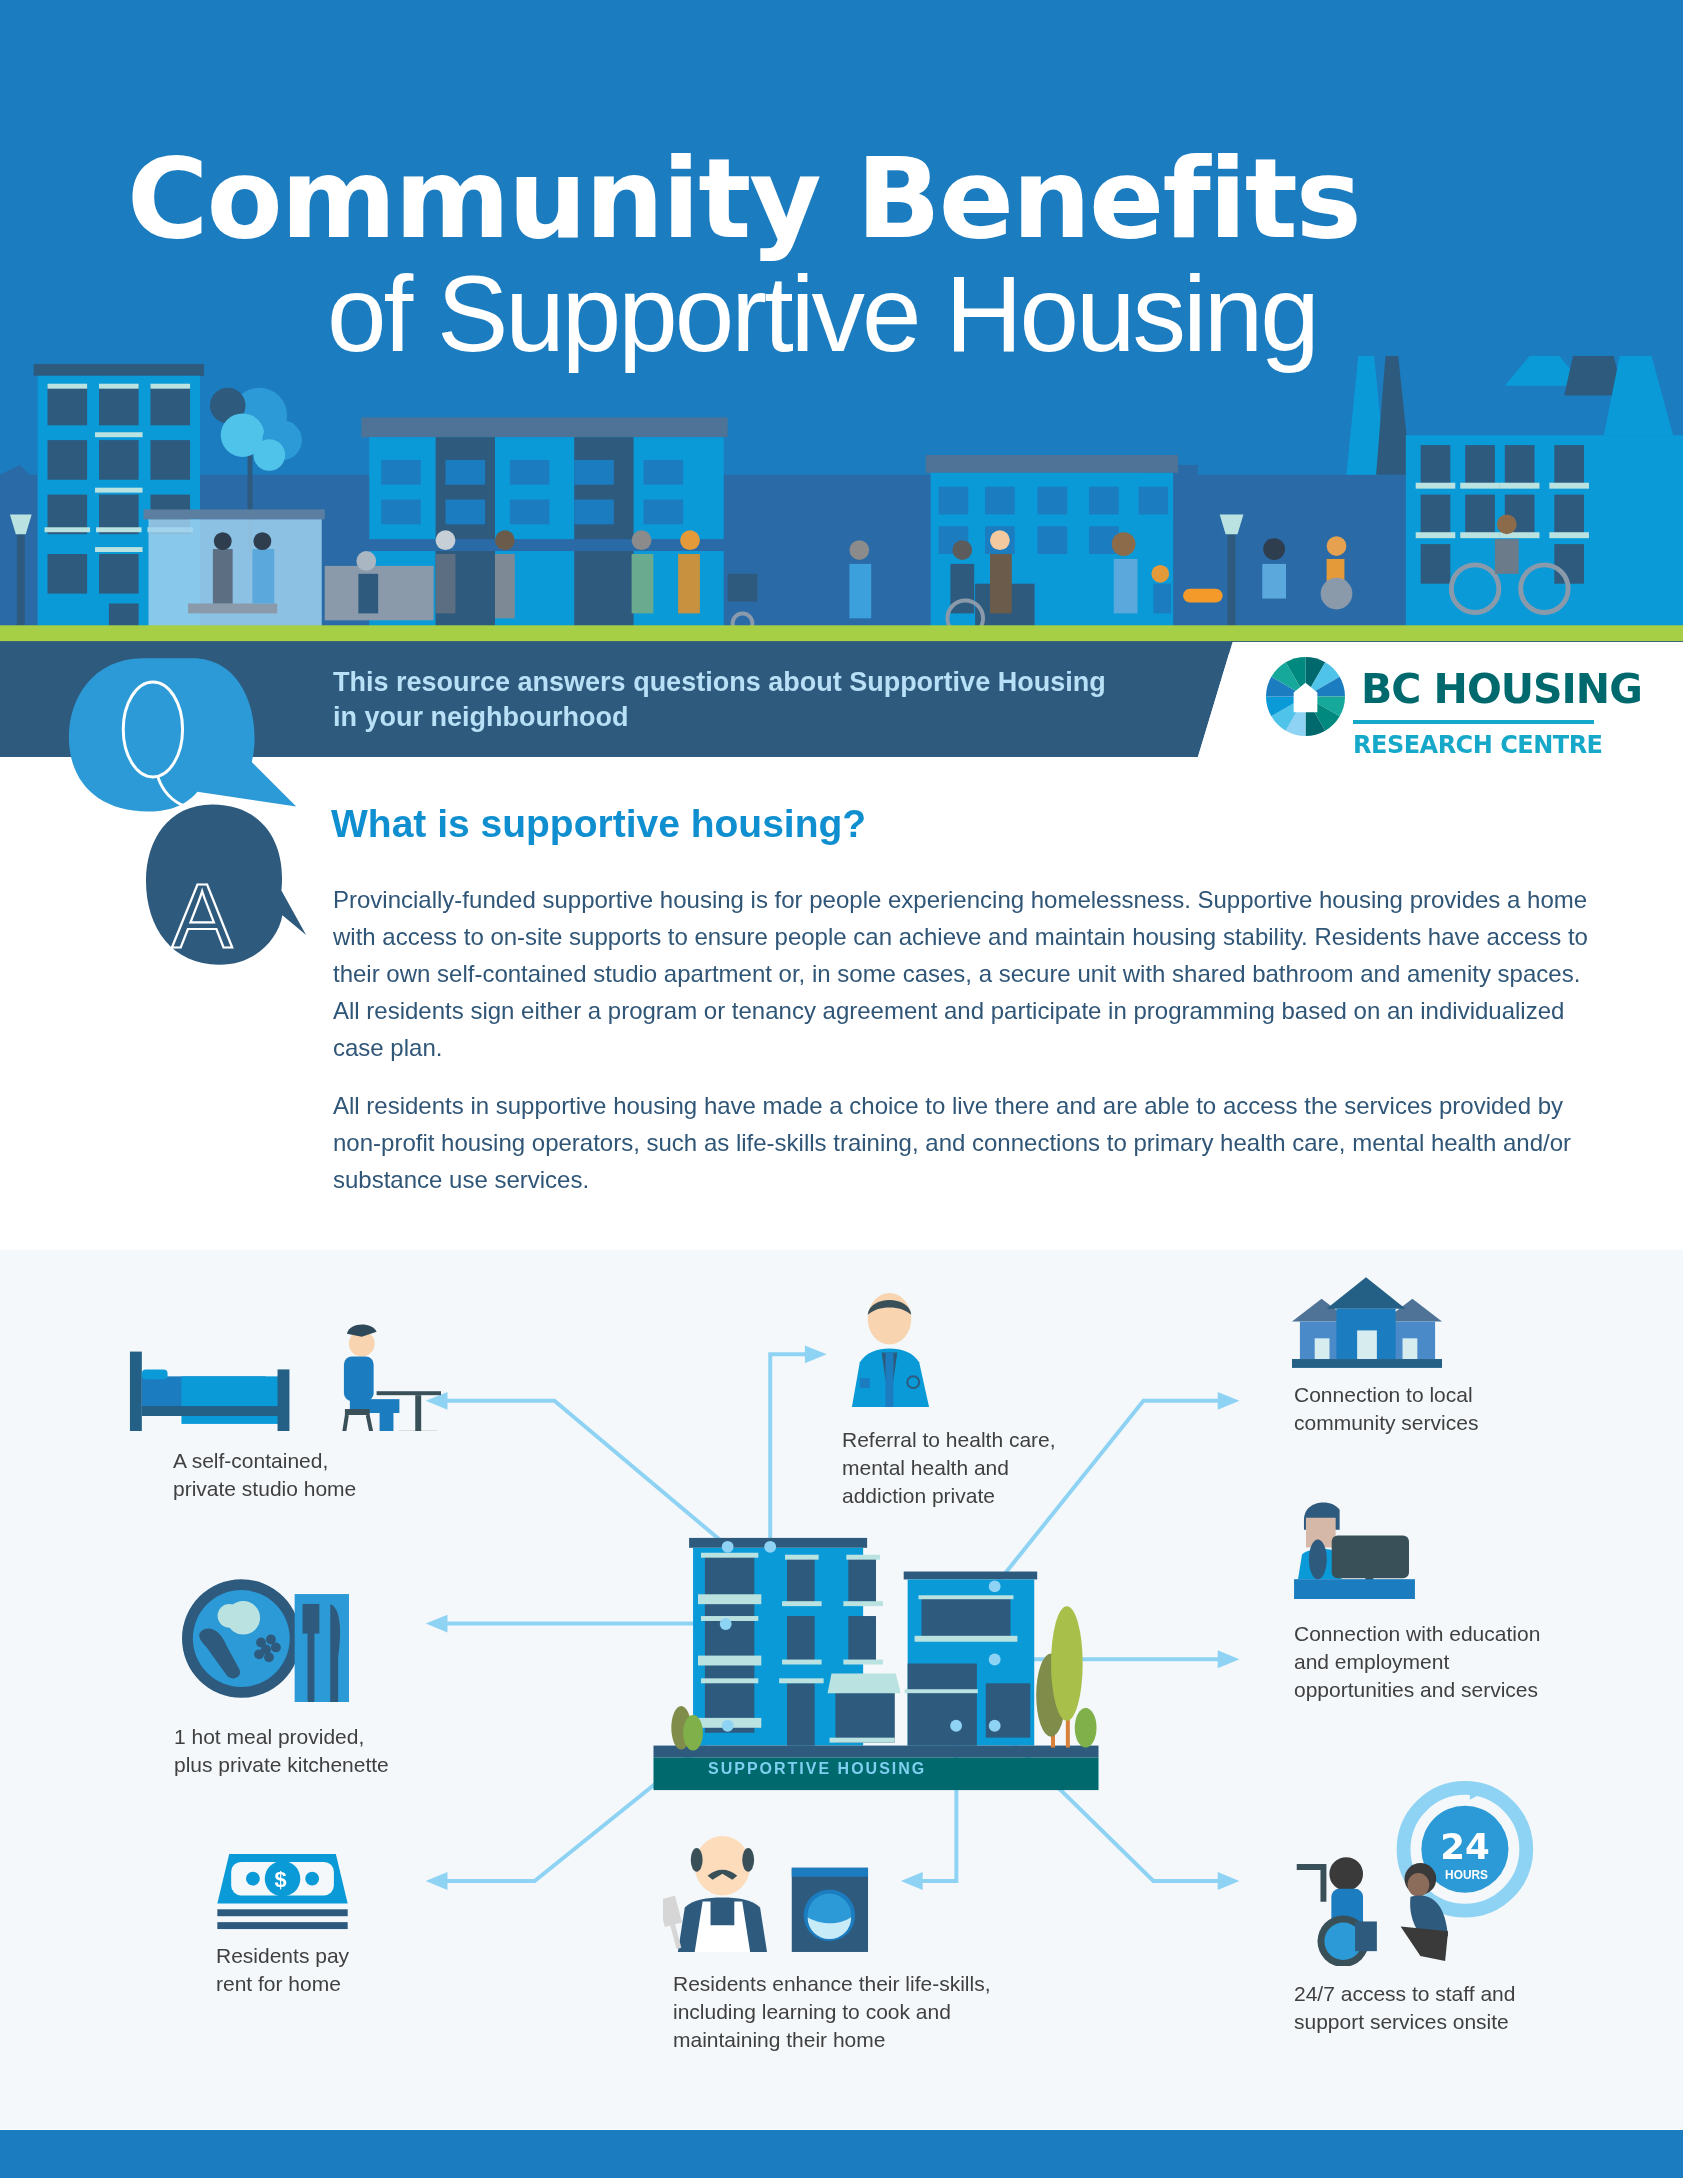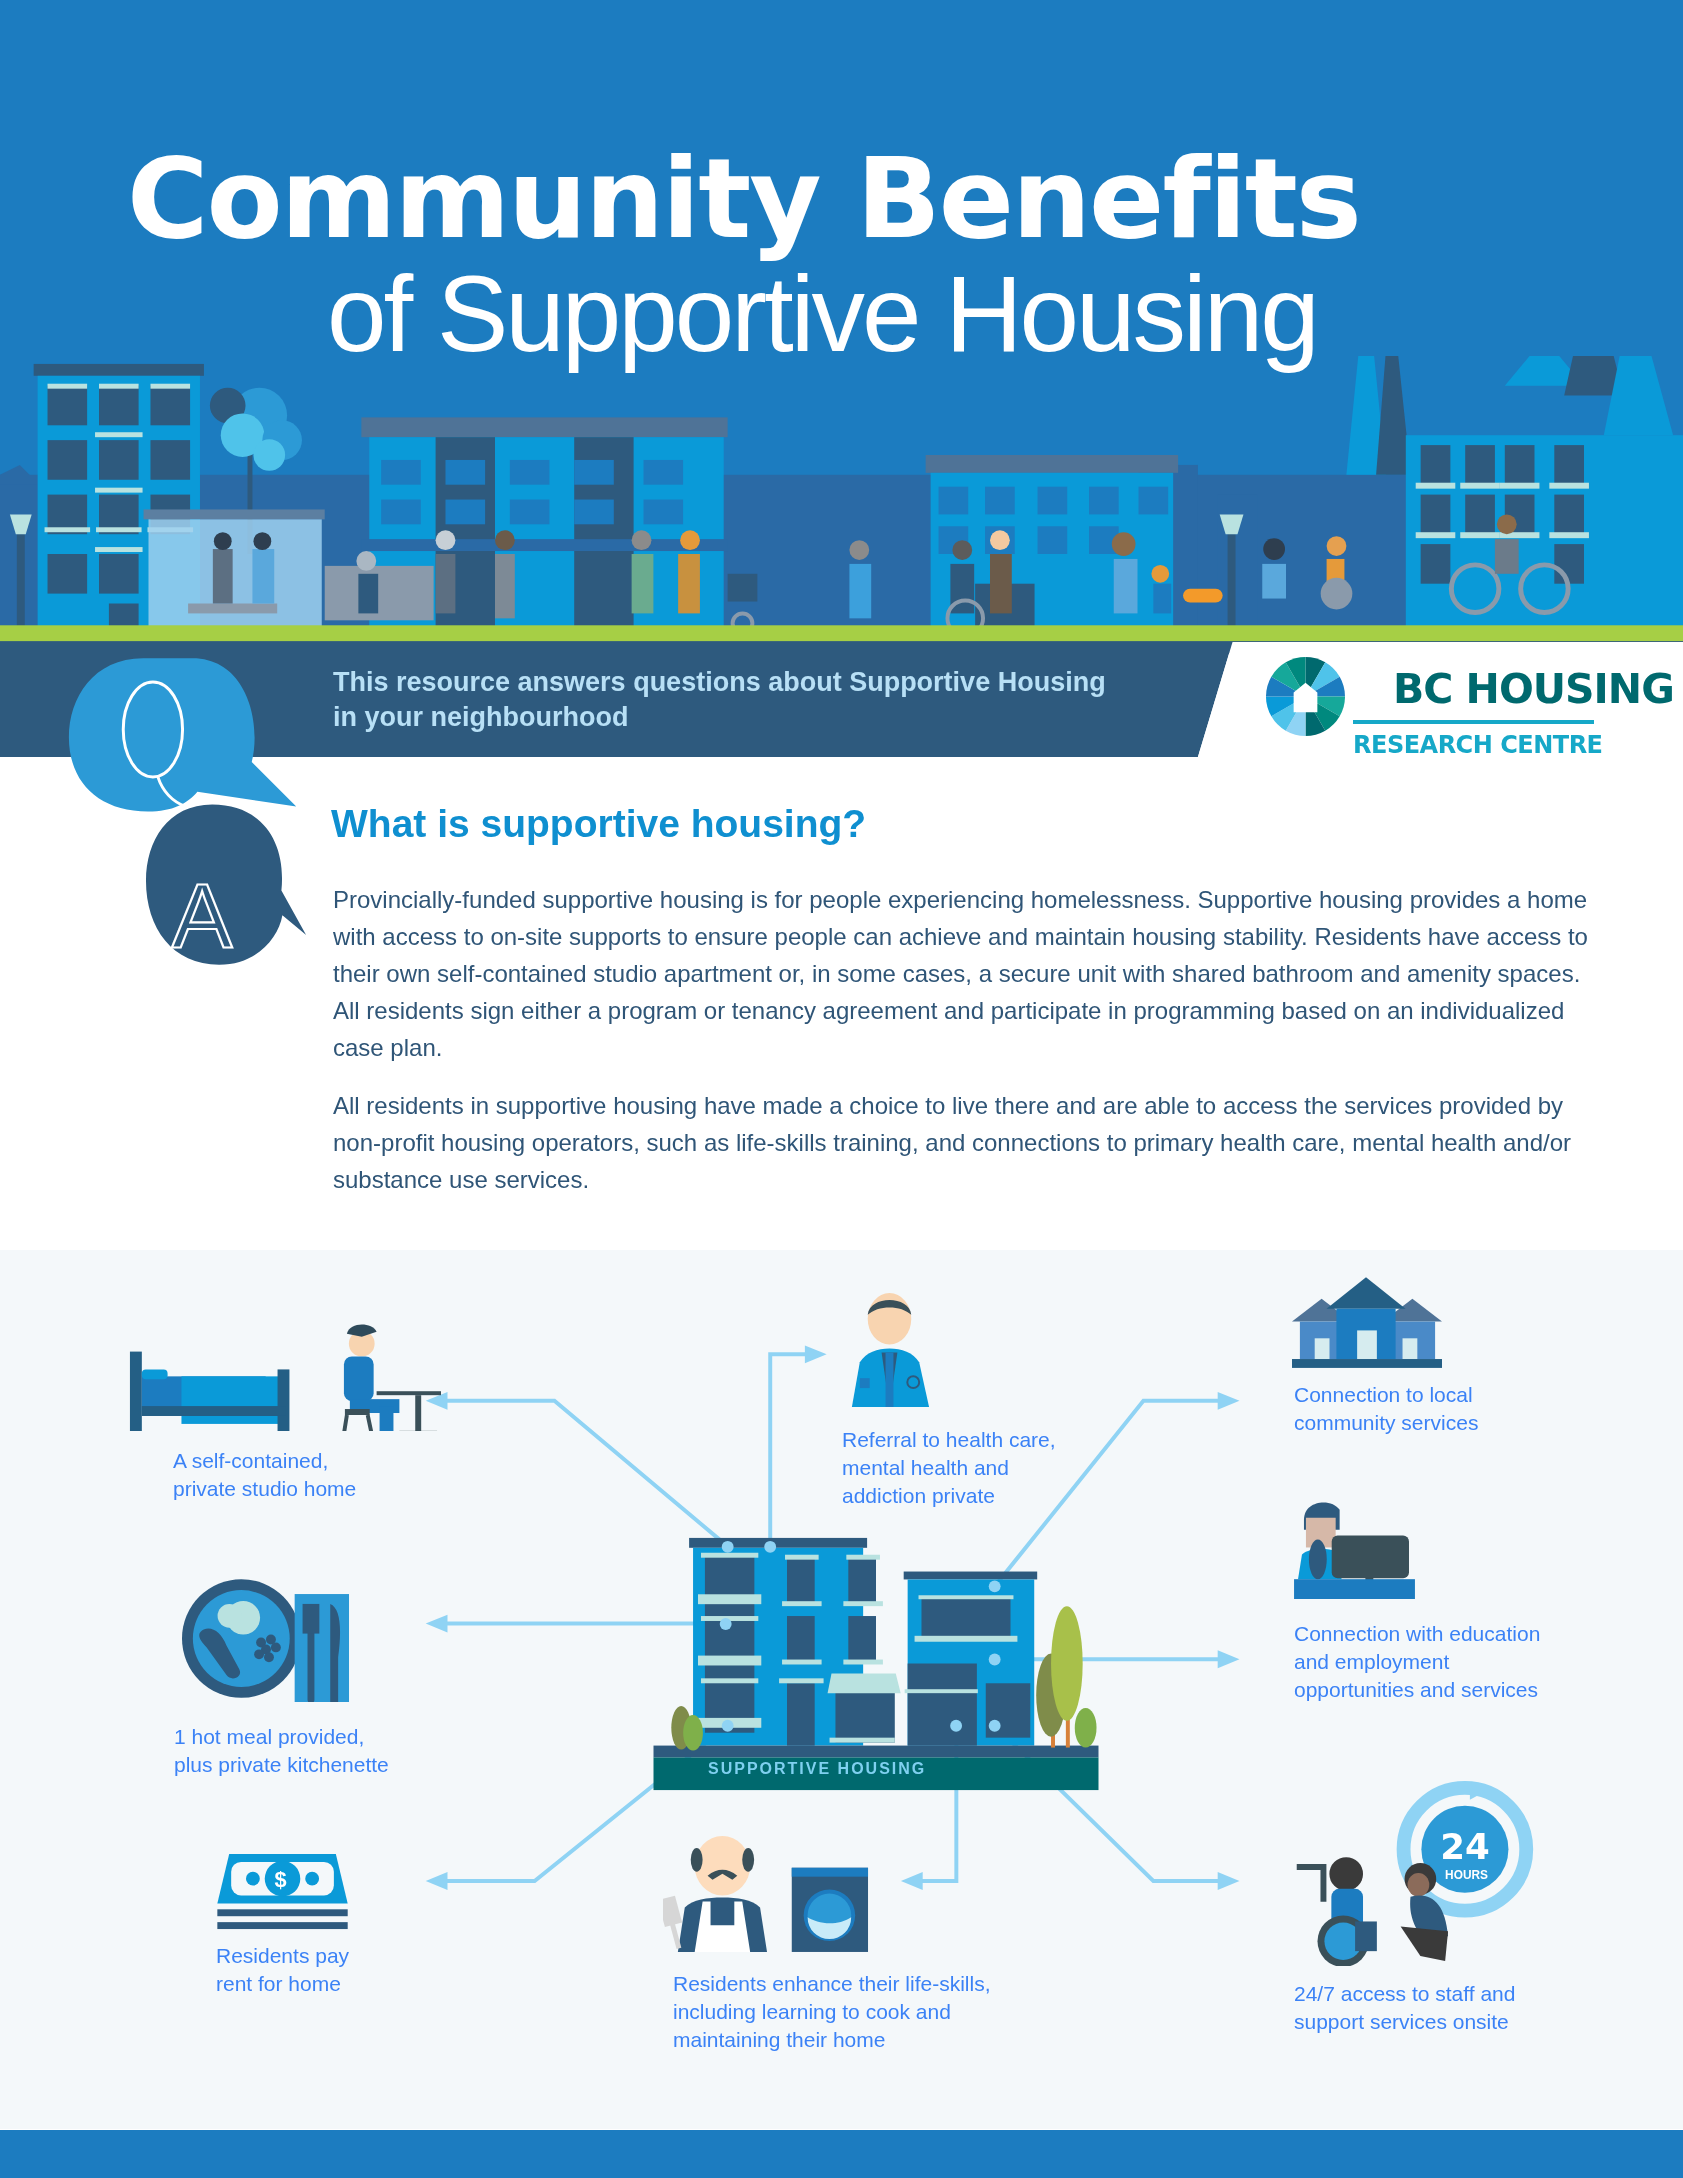--- a/index.html
+++ b/index.html
@@ -8,35 +8,35 @@
   .abs { position:absolute; }
 
   #hero { position:absolute; left:0; top:0; width:1683px; height:653px; background:#1c7cc0; overflow:hidden; }
   #title-line1 { position:absolute; left:127px; top:134px; font-size:111px; font-weight:bold; color:#fff; letter-spacing:-2px; font-family:"DejaVu Sans", sans-serif; }
   #title-line2 { position:absolute; left:327px; top:252px; font-size:107px; font-weight:normal; color:#fff; letter-spacing:-3px; font-family:"Liberation Sans", sans-serif;text-align:center; }
 
   #street { position:absolute; left:0; top:356px; width:1683px; height:297px; }
 
   #band { position:absolute; left:0; top:642px; width:1683px; height:115px; }
   #band-text { position:absolute; left:333px; top:665px; width:871px; font-size:27px; font-weight:bold; color:#b8e0f6; line-height:35px; }
-  #logo-bc { position:absolute; left:1361px; top:665px; font-size:41px; font-weight:bold; color:#00696e; letter-spacing:-1px; font-family:"DejaVu Sans", sans-serif;margin-left:32px; }
+  #logo-bc { position:absolute; left:1361px; top:665px; font-size:41px; font-weight:bold; color:#00696e; letter-spacing:-1px; font-family:"DejaVu Sans", sans-serif; }
   #logo-rule { position:absolute; left:1353px; top:720px; width:241px; height:4px; background:#16a8c8; }
   #logo-rc { position:absolute; left:1353px; top:731px; font-size:24px; font-weight:bold; color:#16a8c8; letter-spacing:-0.5px; font-family:"DejaVu Sans", sans-serif; }
 
   #qa { position:absolute; left:59px; top:653px; width:257px; height:317px; }
 
   #q-heading { position:absolute; left:331px; top:802px; font-size:39px; font-weight:bold; color:#0f8fd0; }
   .para { position:absolute; left:333px; width:1277px; font-size:24px; line-height:37px; color:#2f5577; }
   #para1 { top:881px; }
   #para2 { top:1087px; }
 
   #benefits { position:absolute; left:0; top:1250px; width:1683px; height:879px; background:#f4f8fa; }
   #footer-band { position:absolute; left:0; top:2130px; width:1683px; height:49px; background:#1c7cc0; }
 
-  .cap { position:absolute; font-size:21px; line-height:28px; color:#3b82f6; }
+  .cap { position:absolute; font-size:21px; line-height:28px; color:#404040; }
   #connectors { position:absolute; left:0; top:0; width:1683px; height:2178px; pointer-events:none; }
   #building-label { position:absolute; left:708px; top:1760px; font-size:16px; font-weight:bold; letter-spacing:2px; color:#7fd0f0; }
 </style>
 </head>
 <body>
 
 <div id="hero">
   <div id="title-line1">Community Benefits</div>
   <div id="title-line2">of Supportive Housing</div>
 

